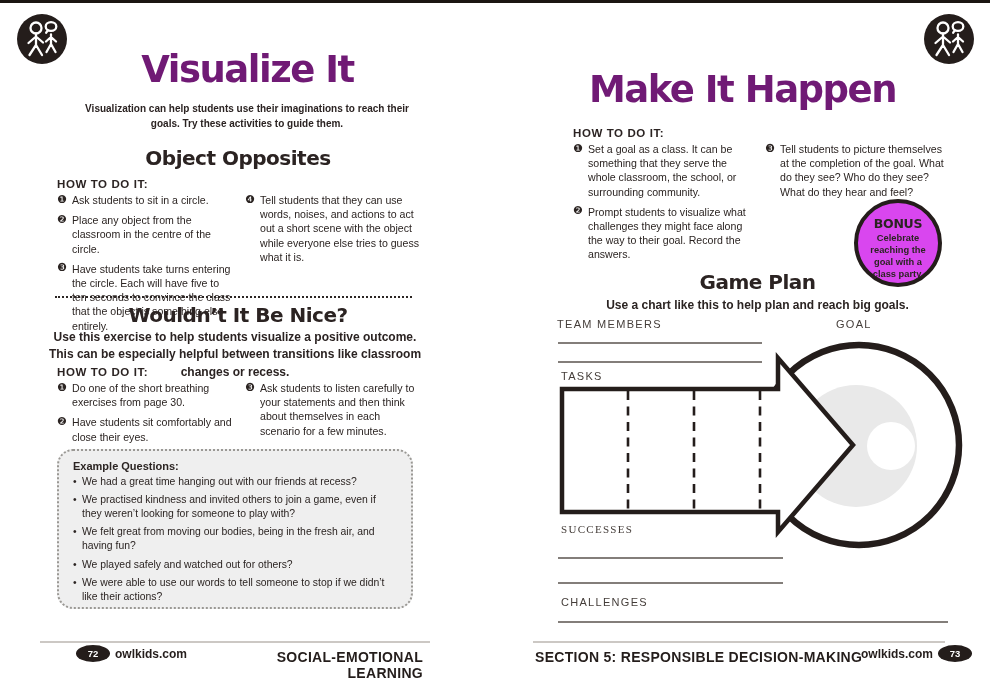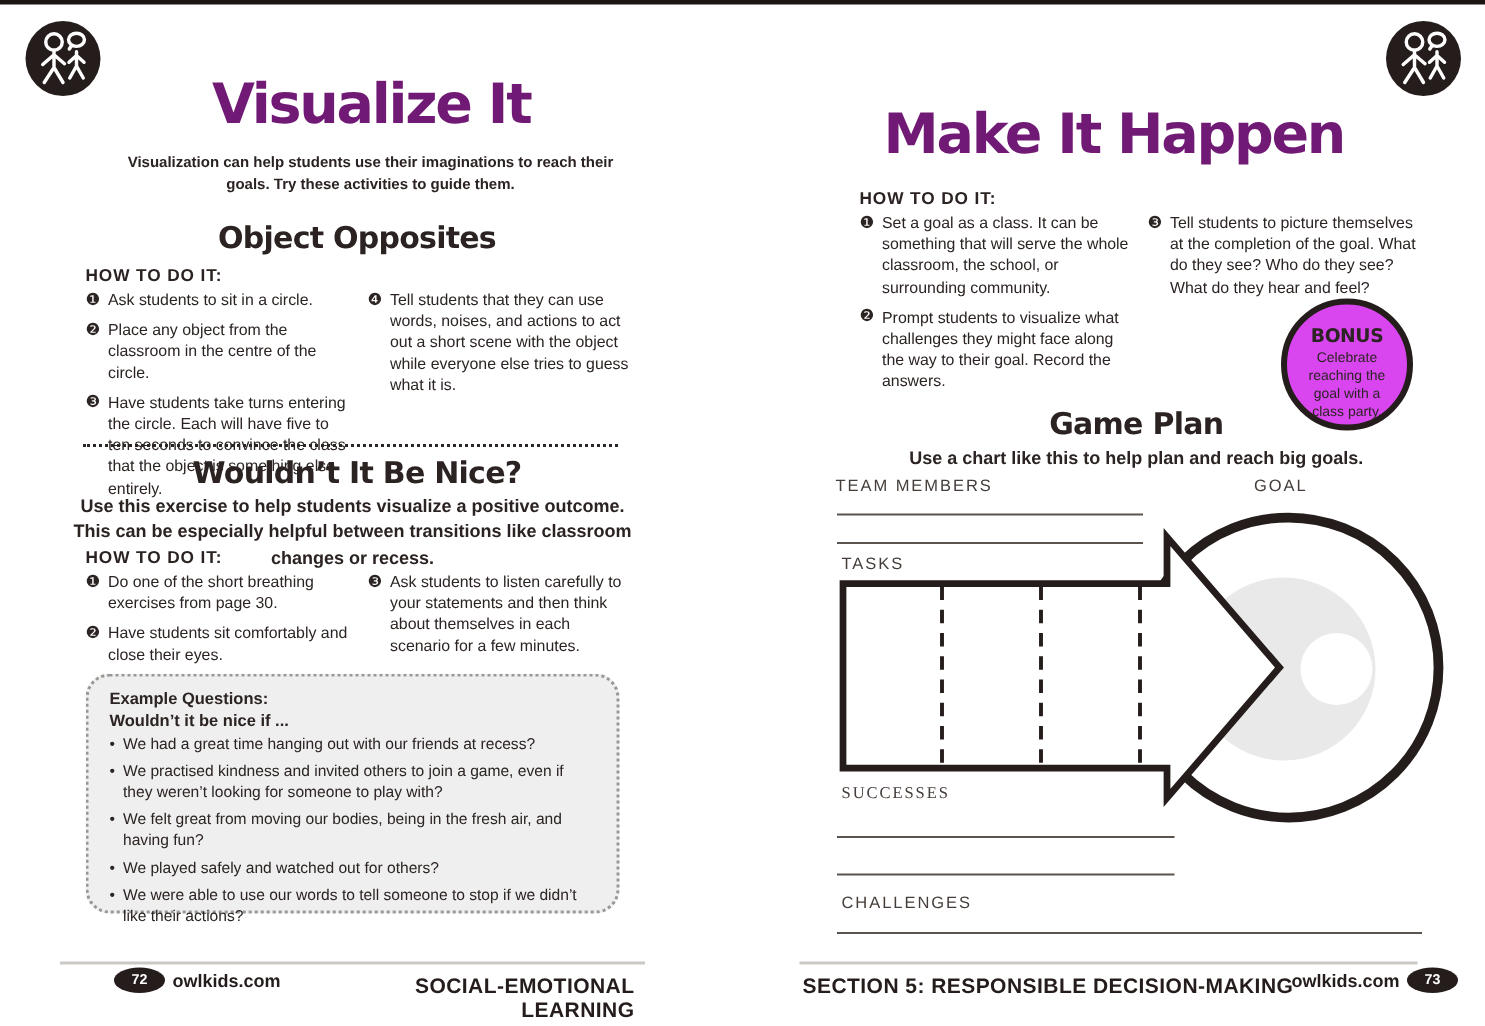--- a/index.html
+++ b/index.html
@@ -24,21 +24,21 @@
   .divider{position:absolute;border-top:2.5px dotted #2b2523;height:0;}
   .intro{position:absolute;text-align:center;font-weight:bold;font-size:12px;line-height:1.45;color:#2b2322;}
   .example-box{position:absolute;background:#efefef;border:2px dotted #9a9894;border-radius:16px;
      padding:9px 14px 8px 14px;box-sizing:border-box;}
   .example-box .bt{font-weight:bold;font-size:11px;margin-bottom:3px;}
   .bullet{position:relative;padding-left:9px;font-size:10.4px;line-height:1.33;margin-bottom:4.5px;}
   .bullet::before{content:"•";position:absolute;left:0;top:0;}
   .bonus{position:absolute;width:88px;height:88px;box-sizing:border-box;border:4.5px solid #241d1b;
      border-radius:50%;background:#d946ef;text-align:center;padding-top:13px;}
   .bonus .bt{font-family:"DejaVu Sans",sans-serif;font-weight:bold;font-size:12.5px;letter-spacing:-0.3px;}
-  .bonus .btx{font-weight:normal;font-size:9.3px;line-height:1.3;padding:1px 6px 0 6px;}
+  .bonus .btx{font-weight:bold;font-size:9.3px;line-height:1.3;padding:1px 6px 0 6px;}
   .gp-head{position:absolute;text-align:center;}
   .diagram-label{position:absolute;font-size:11px;letter-spacing:1.3px;color:#443d39;font-weight:normal;}
   .footrule{position:absolute;height:1.5px;background:#ccc8c4;}
   .badge{width:34px;height:17px;border-radius:50%;background:#241d1b;color:#fff;
      display:flex;align-items:center;justify-content:center;font-size:9.5px;font-weight:bold;flex:0 0 auto;}
   .footrow{position:absolute;display:flex;align-items:center;gap:5px;font-weight:bold;font-size:12px;color:#241d1b;}
   .footlabel{position:absolute;font-weight:bold;font-size:14px;letter-spacing:0.3px;color:#241d1b;}
 </style>
 </head>
 <body>
@@ -112,21 +112,20 @@
       <div class="col">
         <div class="step">
           <span class="num">❸</span>
           <span>Ask students to listen carefully to your statements and then think about themselves in each scenario for a few minutes.</span>
         </div>
       </div>
     </div>
 
     <div class="example-box" style="top:449px;left:57px;width:356px;height:160px;">
       <div class="bt">Example Questions:</div>
-      <div class="bt">Wouldn’t it be nice if ...</div>
       <div class="bullet">We had a great time hanging out with our friends at recess?</div>
       <div class="bullet">We practised kindness and invited others to join a game, even if they weren’t looking for someone to play with?</div>
       <div class="bullet">We felt great from moving our bodies, being in the fresh air, and having fun?</div>
       <div class="bullet">We played safely and watched out for others?</div>
       <div class="bullet">We were able to use our words to tell someone to stop if we didn’t like their actions?</div>
     </div>
 
     <div class="footrule" style="top:641px;left:40px;width:390px;"></div>
     <div class="footrow" style="top:645px;left:76px;">
       <span class="badge">72</span>
@@ -150,21 +149,21 @@
 
     <h1 class="bigtitle" style="top:48px;margin-top:20px;">Make It Happen</h1>
 
 
     <div class="how" style="top:127px;left:78px;">HOW TO DO IT:</div>
 
     <div class="cols" style="top:142px;left:78px;grid-template-columns:184px 184px;column-gap:8px;">
       <div class="col">
         <div class="step">
           <span class="num">❶</span>
-          <span>Set a goal as a class. It can be something that will serve the whole classroom, the school, or surrounding community.</span>
+          <span>Set a goal as a class. It can be something that they serve the whole classroom, the school, or surrounding community.</span>
         </div>
         <div class="step">
           <span class="num">❷</span>
           <span>Prompt students to visualize what challenges they might face along the way to their goal. Record the answers.</span>
         </div>
       </div>
       <div class="col">
         <div class="step">
           <span class="num">❸</span>
           <span>Tell students to picture themselves at the completion of the goal. What do they see? Who do they see? What do they hear and feel?</span>

